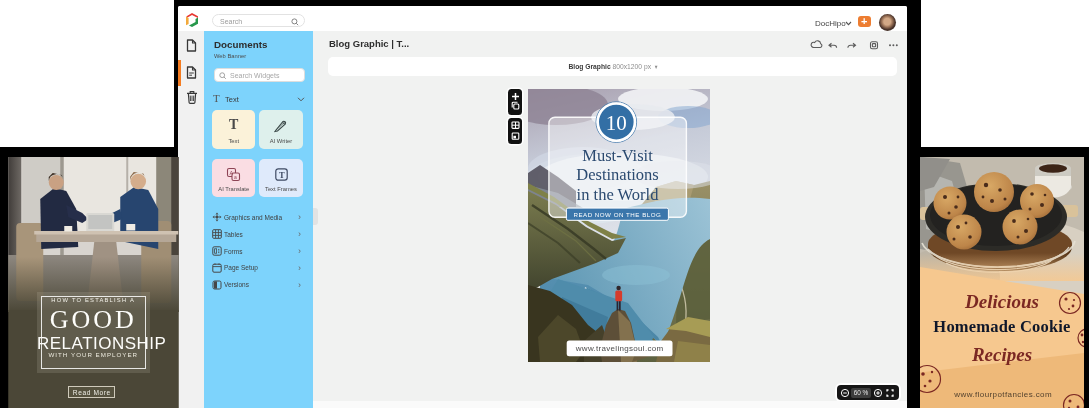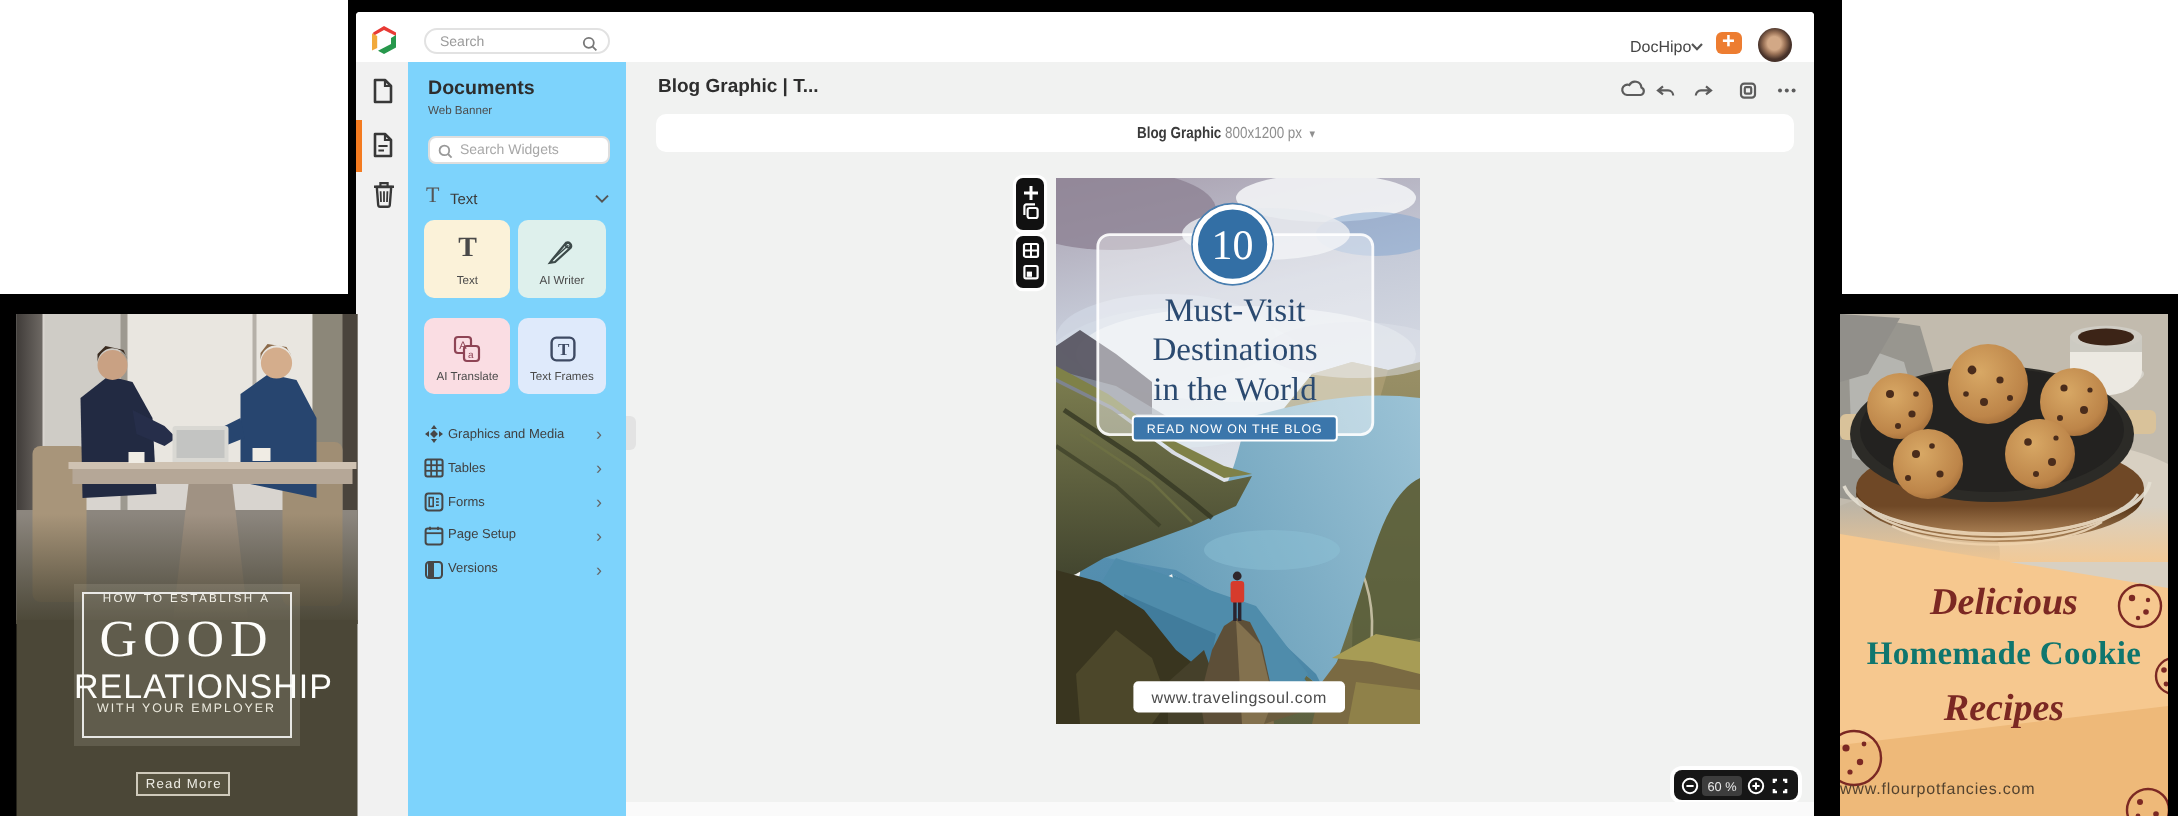--- a/index.html
+++ b/index.html
@@ -488,16 +488,16 @@
         <circle cx="3" cy="217" r="1.8"></circle>
         <circle cx="10" cy="224" r="1.6"></circle>
         <circle cx="5" cy="229" r="1.3"></circle>
         <circle cx="12" cy="215" r="1.2"></circle>
         <circle cx="150" cy="244" r="1.5"></circle>
         <circle cx="158" cy="250" r="1.4"></circle>
         <circle cx="149" cy="251" r="1.2"></circle>
       </g>
     </svg>
     <div class="abs ser" style="left:0;top:134px;width:164px;text-align:center;font-size:19px;font-style:italic;font-weight:bold;color:#7b2823">Delicious</div>
-    <div class="abs ser" style="left:0;top:160px;width:164px;text-align:center;font-size:16.5px;font-weight:bold;color:#0f766e;letter-spacing:0.2px">Homemade Cookie</div>
+    <div class="abs ser" style="left:0;top:160px;width:164px;text-align:center;font-size:16.5px;font-weight:bold;color:#0f172a;letter-spacing:0.2px">Homemade Cookie</div>
     <div class="abs ser" style="left:0;top:187px;width:164px;text-align:center;font-size:19px;font-style:italic;font-weight:bold;color:#7b2823">Recipes</div>
-    <div class="abs" style="left:0;top:233px;width:132px;text-align:left;font-size:8px;letter-spacing:0.4px;color:#54432f">www.flourpotfancies.com</div>
+    <div class="abs" style="left:0;top:233px;width:132px;text-align:right;font-size:8px;letter-spacing:0.4px;color:#54432f">www.flourpotfancies.com</div>
   </div>
 
 </body></html>

